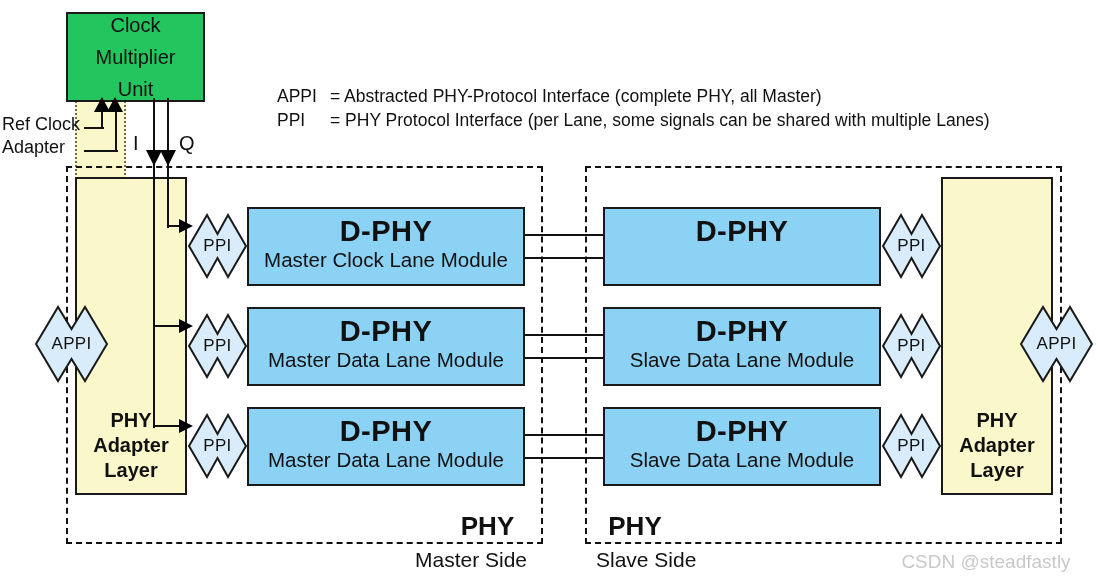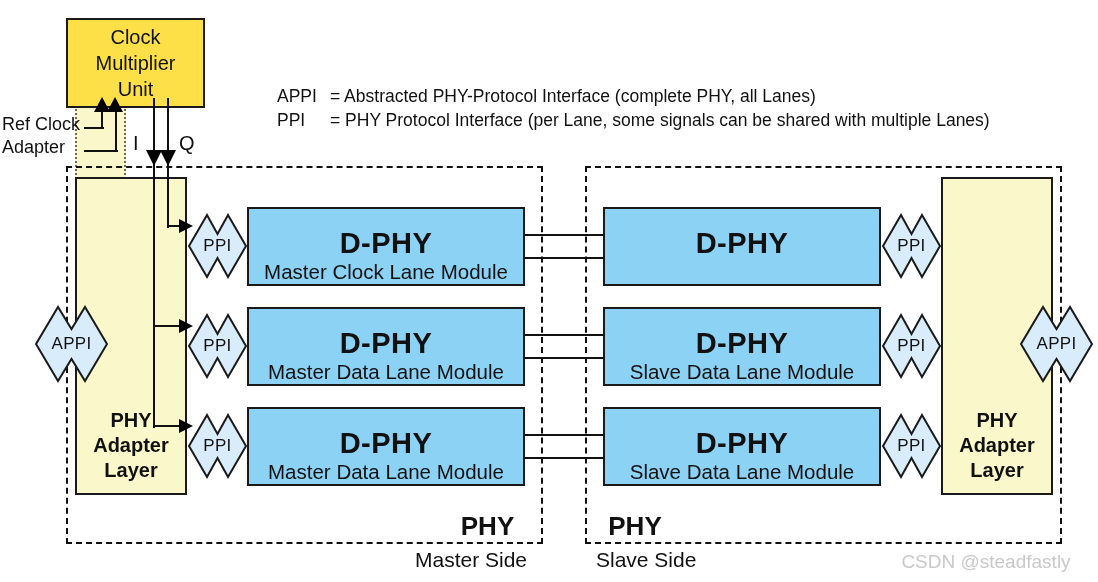--- a/index.html
+++ b/index.html
@@ -2,42 +2,42 @@
 <html><head>
 <meta charset="utf-8">
 <style>
   * { margin:0; padding:0; box-sizing:border-box; }
   html,body { background:#ffffff; }
   body { font-family:"Liberation Sans","DejaVu Sans",sans-serif; color:#111; }
   .canvas { position:relative; width:1098px; height:582px; background:#fff; overflow:hidden; }
   .abs { position:absolute; }
 
   
-  .cmu { left:66px; top:18px; width:139px; height:90px; background:#fde047;
+  .cmu { left:66px; top:12px; width:139px; height:90px; background:#22c55e;
          border:2px solid #1a1a1a; display:flex; align-items:center; justify-content:center;
-         text-align:center; font-size:20px; line-height:26px; white-space:pre-line; z-index:4; }
+         text-align:center; font-size:20px; line-height:32px; white-space:pre-line; z-index:4; }
   .duct { left:75px; top:96px; width:51px; height:83px; background:#FAF7CB;
           border-left:2px dotted #6b6b52; border-right:2px dotted #6b6b52; z-index:1; }
 
   
   .dash-box { border:2px dashed #111; z-index:1; }
   .dash-master { left:66px; top:166px; width:477px; height:378px; }
   .dash-slave  { left:585px; top:166px; width:477px; height:378px; }
 
   
   .adapter { background:#FAF7CB; border:2px solid #1a1a1a; z-index:2;
              display:flex; flex-direction:column; justify-content:flex-end; align-items:center;
              text-align:center; font-weight:bold; font-size:20px; line-height:25px;
              white-space:pre-line; padding-bottom:10px; }
   .adapter-left  { left:75px;  top:177px; width:112px; height:318px; }
   .adapter-right { left:941px; top:177px; width:112px; height:318px; }
 
   
   .module { background:#8BD2F4; border:2px solid #1a1a1a; text-align:center; z-index:2; width:278px; height:79px; }
-  .module .m-title { font-weight:bold; font-size:29px; line-height:32px; margin-top:18px; letter-spacing:.5px; }
+  .module .m-title { font-weight:bold; font-size:29px; line-height:32px; margin-top:6px; letter-spacing:.5px; }
   .module .m-sub   { font-size:20.5px; line-height:25px; }
   .col-master { left:247px; } .col-slave { left:603px; }
   .row-0 { top:207px; } .row-1 { top:307px; } .row-2 { top:407px; }
 
   
   .barrow { z-index:3; }
   .barrow svg { position:absolute; inset:0; width:100%; height:100%; }
   .barrow .alabel { position:absolute; inset:0; display:flex; align-items:center; justify-content:center;
                     font-size:17px; letter-spacing:.3px; }
   .ppi  { width:59px; height:66px; }
@@ -67,21 +67,21 @@
   .watermark { left:880px; top:551px; width:212px; text-align:center; font-size:19px; color:#c9c9c9; z-index:2; }
 </style>
 </head>
 <body>
 
 <div class="canvas">
 
   <div class="abs legend">
     <div class="legend-row">
       <span class="legend-term">APPI</span>
-      <span>= Abstracted PHY-Protocol Interface (complete PHY, all Lanes)</span>
+      <span>= Abstracted PHY-Protocol Interface (complete PHY, all Master)</span>
     </div>
     <div class="legend-row">
       <span class="legend-term">PPI</span>
       <span>= PHY Protocol Interface (per Lane, some signals can be shared with multiple Lanes)</span>
     </div>
   </div>
 
   <div class="abs duct"></div>
   <div class="abs cmu">Clock
 Multiplier

